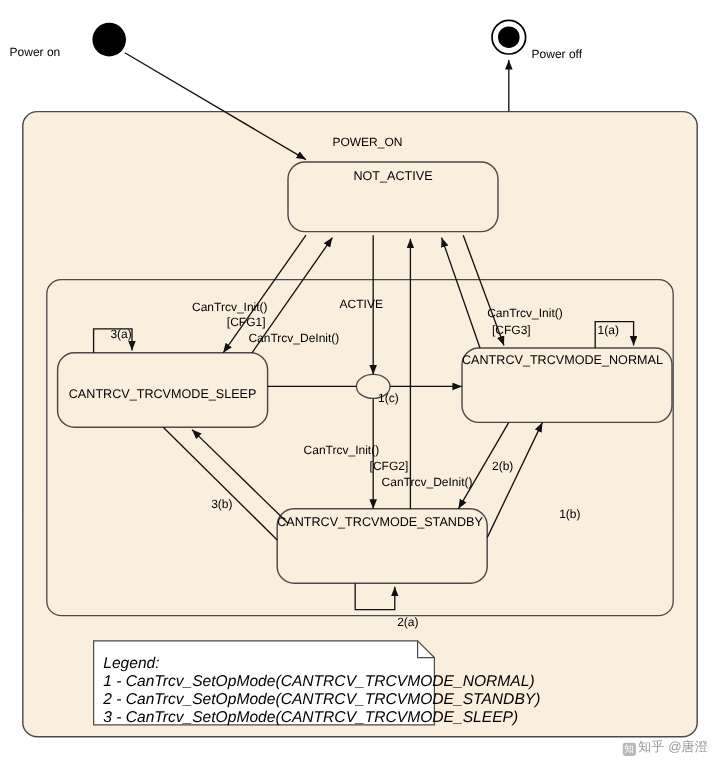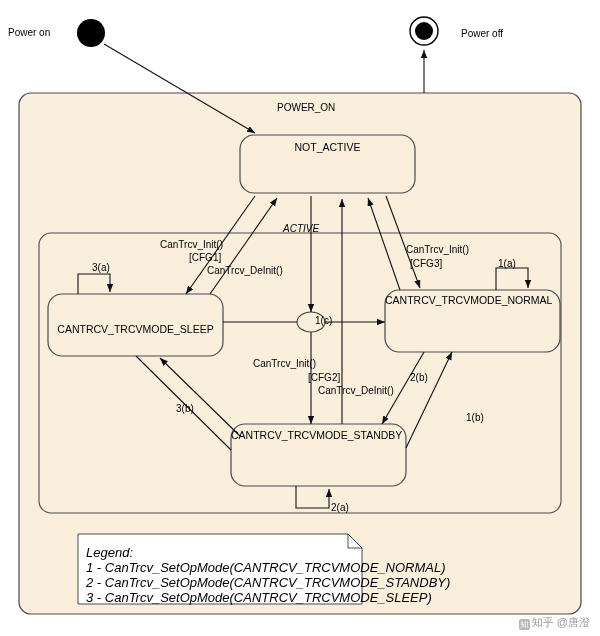--- a/index.html
+++ b/index.html
@@ -19,20 +19,21 @@
     left: 0; top: 0;
     width: 600px;
     height: 636px;
   }
   .lbl {
     position: absolute;
     font-size: 10px;
     color: #000;
     white-space: nowrap;
     line-height: 1.2;
+    margin-top: 12px;
   }
   .lbl.center { text-align: center; }
   .state-name {
     position: absolute;
     font-size: 10.5px;
     color: #000;
     white-space: nowrap;
     text-align: center;
   }
   .legend-text {
@@ -132,24 +133,24 @@
 
   <path d="M496,290 L496,268 L528,268 L528,288" fill="none" stroke="#111" stroke-width="1.1" marker-end="url(#arrow)"></path>
 
   <path d="M296,486 L296,508 L329,508 L329,489" fill="none" stroke="#111" stroke-width="1.1" marker-end="url(#arrow)"></path>
 
   <path d="M78,534 L348,534 L362,548 L362,604 L78,604 Z" fill="#ffffff" stroke="#4a4a4a" stroke-width="1"></path>
   <path d="M348,534 L348,548 L362,548" fill="none" stroke="#4a4a4a" stroke-width="1"></path>
 </svg>
 
 <div class="lbl" style="left:277px; top:102px;">POWER_ON</div>
-<div class="lbl" style="left:283px; top:223px;font-style:italic;">ACTIVE</div>
+<div class="lbl" style="left:283px; top:237px;">ACTIVE</div>
 
 <div class="lbl" style="left:8px; top:27px;">Power on</div>
-<div class="lbl" style="left:461px; top:28px;">Power off</div>
+<div class="lbl" style="left:443px; top:28px;">Power off</div>
 
 <div class="state-name" style="left:240px; top:141px; width:175px;">NOT_ACTIVE</div>
 <div class="state-name" style="left:48px; top:299px; width:175px;margin-top:24px;">CANTRCV_TRCVMODE_SLEEP</div>
 <div class="state-name" style="left:385px; top:294px; width:157px;">CANTRCV_TRCVMODE_NORMAL</div>
 <div class="state-name" style="left:231px; top:429px; width:142px;">CANTRCV_TRCVMODE_STANDBY</div>
 
 <div class="lbl center" style="left:160px; top:239px;">CanTrcv_Init()</div>
 <div class="lbl center" style="left:189px; top:252px;">[CFG1]</div>
 
 <div class="lbl" style="left:207px; top:265px;">CanTrcv_DeInit()</div>

